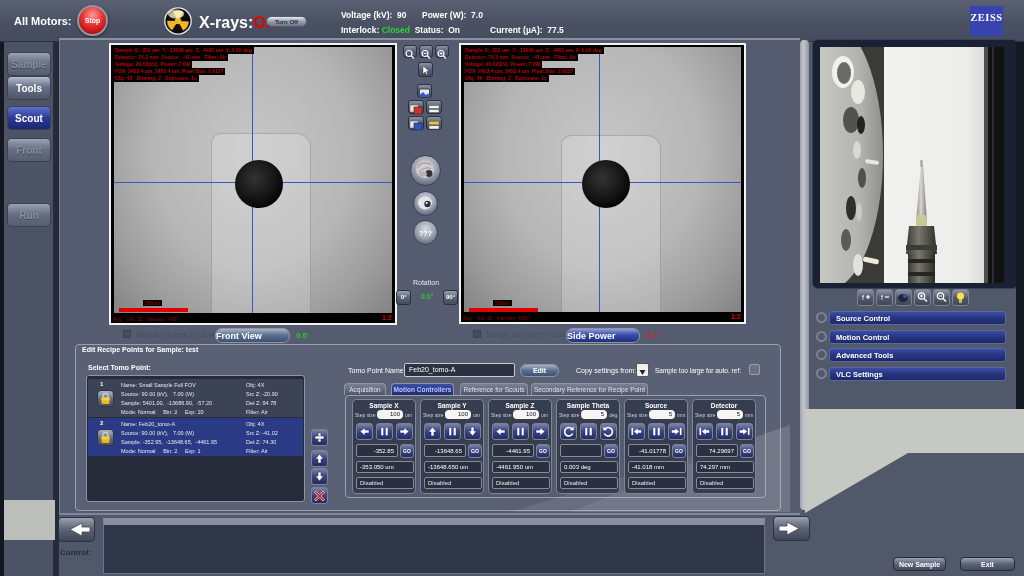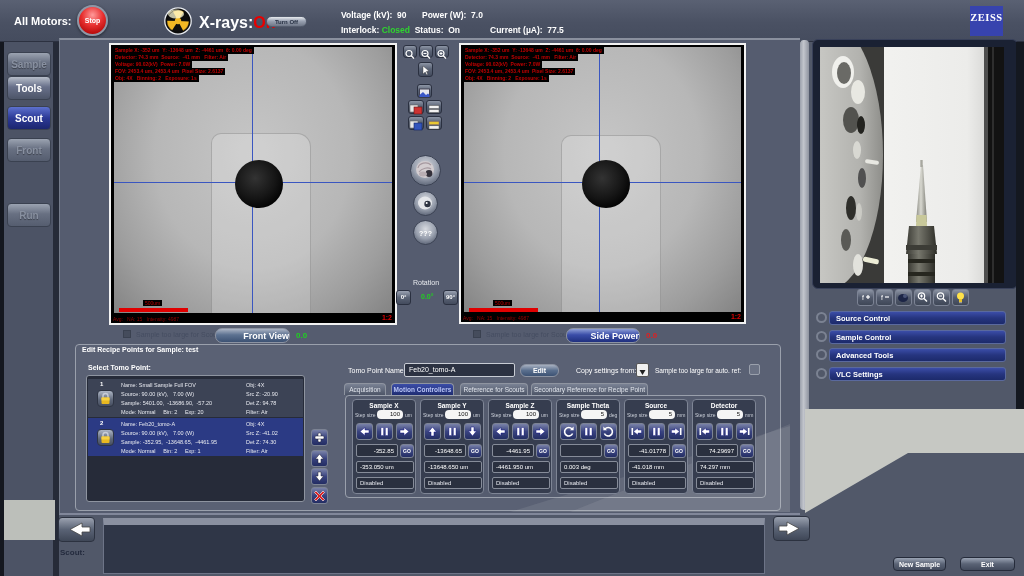--- a/index.html
+++ b/index.html
@@ -69,21 +69,21 @@
   background:radial-gradient(circle at 50% 35%, #d7dae0, #9aa1af 50%, #6b7384 75%, #596175);
   border:1px solid #3c4354; }
 #rotlabel { left:402px; top:279px; width:48px; text-align:center; color:#e8eaee; font-size:7px; }
 .rotbtn { position:absolute; width:15px; height:15px; border-radius:3px;
   border:1px solid #2a3040; background:linear-gradient(#9aa2b2,#5a6375 50%,#434b5d);
   color:#fff; font-size:6px; font-weight:bold; text-align:center; line-height:13px; }
 #rotval { left:421px; top:293px; width:38px; color:#20d020; font-size:7px; font-weight:bold; }
 
 
 .viewbtn { position:absolute; height:15px; border-radius:7px; color:#fff;
-  font-size:9px; font-weight:bold; text-align:right; line-height:14px;
+  font-size:9px; font-weight:bold; text-align:left; line-height:14px;
   border:1px solid #8c93a2; }
 #frontview { left:215px; top:328px; width:75px;
   background:linear-gradient(#aab3c4,#5d7291 45%,#3d5273); }
 #sideview { left:566px; top:328px; width:74px;
   background:linear-gradient(#8e9ed6,#3a4da8 45%,#20307e); }
 .dimchk { position:absolute; width:8px; height:8px; background:#454c5c; border:1px solid #3a4150; }
 
 
 #campanel { left:812px; top:39px; width:206px; height:250px; background:#1a2133;
   border-radius:6px; border:1px solid #39415a; }
@@ -417,21 +417,21 @@
       <line x1="5" y1="6" x2="8" y2="6" stroke="#fff" stroke-width="1"></line>
     </svg></div>
 <div class="abs barbtn" style="left:952px;top:289px">
  <svg width="15" height="15" viewBox="0 0 15 15">
       <circle cx="7.5" cy="6" r="3.5" fill="#ffe24a"></circle>
       <rect x="6" y="9" width="3" height="3" fill="#e8c428"></rect>
       <rect x="6" y="12" width="3" height="1.2" fill="#999"></rect>
     </svg></div>
 <div class="abs collbar" style="top:311px">Source Control</div>
 <div class="abs colltog" style="top:312px"></div>
-<div class="abs collbar" style="top:330px">Sample Control</div>
+<div class="abs collbar" style="top:330px">Motion Control</div>
 <div class="abs colltog" style="top:331px"></div>
 <div class="abs collbar" style="top:348px">Advanced Tools</div>
 <div class="abs colltog" style="top:349px"></div>
 <div class="abs collbar" style="top:367px">VLC Settings</div>
 <div class="abs colltog" style="top:368px"></div>
 
 <div class="abs" id="editpanel"></div>
 <div class="abs" id="ephead">Edit Recipe Points for Sample: test</div>
 <div class="abs" id="seltomo">Select Tomo Point:</div>
 <div class="abs" id="tomolist">
@@ -506,21 +506,21 @@
 <svg class="abs" style="left:500px;top:396px" width="290" height="116" viewBox="0 0 290 116">
   <polygon points="290,0 290,116 0,116 70,116 290,28" fill="rgba(225,228,222,0.10)"></polygon>
   <polygon points="10,116 290,30 290,116" fill="rgba(225,228,222,0.10)"></polygon>
 </svg>
 
 <div class="abs" id="ltgreyblock"></div>
 <div class="abs bigarrow" style="left:58px;top:517px">
  <svg width="35" height="23" viewBox="0 0 35 23">
       <path d="M22 5 L22 9 L30 9 L30 14 L22 14 L22 18 L10 11.5 Z" fill="#fff" stroke="#444" stroke-width="0.8" transform="translate(1,0)"></path>
     </svg></div>
-<div class="abs" id="statuslab">Scout:</div>
+<div class="abs" id="statuslab">Control:</div>
 <div class="abs" id="msgbox"></div>
 <div class="abs bigarrow" style="left:773px;top:516px">
  <svg width="35" height="23" viewBox="0 0 35 23">
       <path d="M13 5 L13 9 L5 9 L5 14 L13 14 L13 18 L25 11.5 Z" fill="#fff" stroke="#444" stroke-width="0.8"></path>
     </svg></div>
 <svg class="abs" id="wedge" width="219" height="104" viewBox="0 0 219 104">
   <polygon points="0,0 219,0 219,44 103,44 0,104" fill="#c6c8c3"></polygon>
 </svg>
 <div class="abs botbtn" style="left:893px;width:53px">New Sample</div>
 <div class="abs botbtn" style="left:960px;width:55px">Exit</div>

